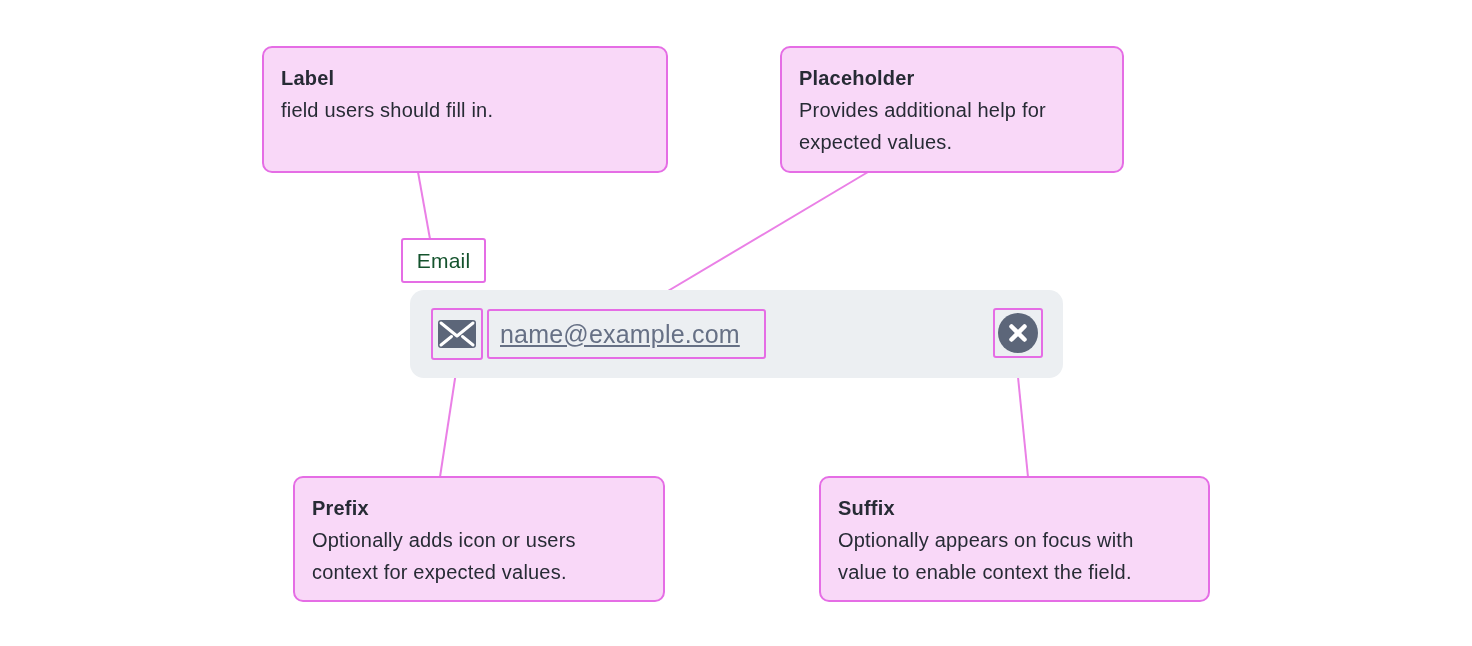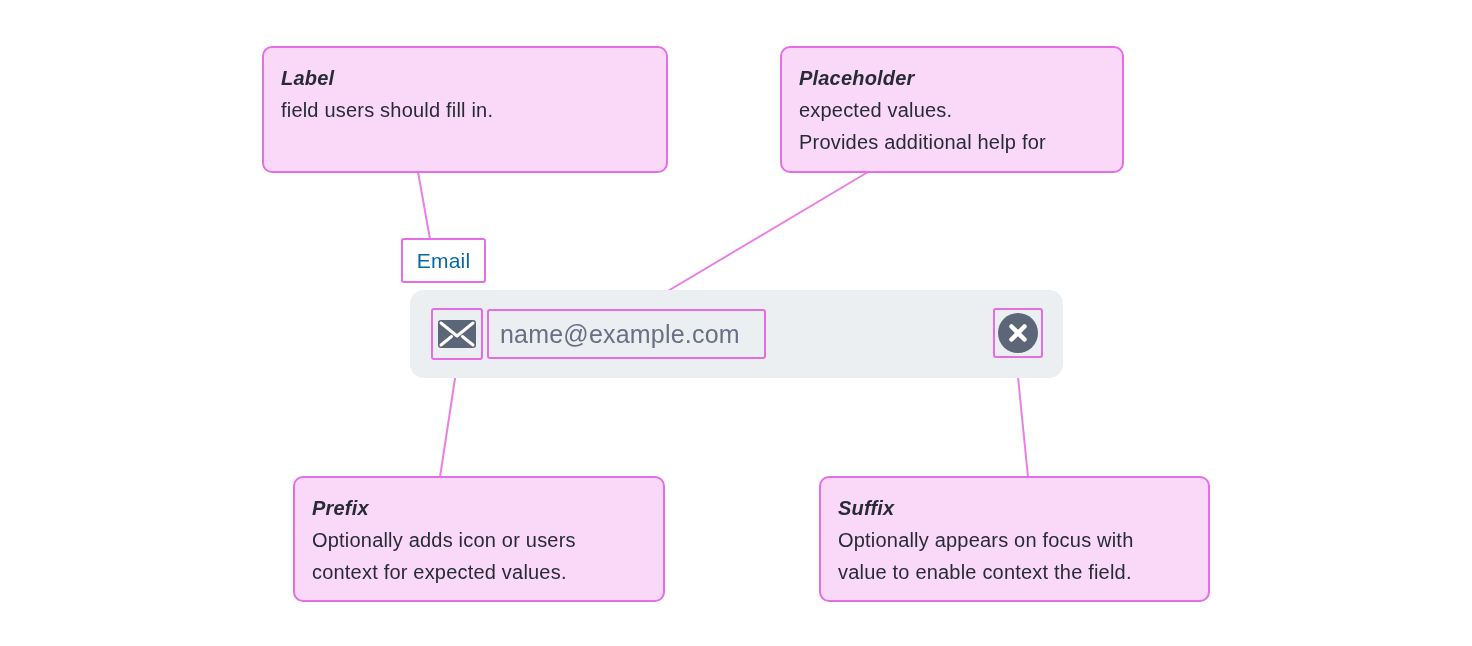--- a/index.html
+++ b/index.html
@@ -32,41 +32,40 @@
     border: 2px solid #e56de5;
     border-radius: 10px;
     padding: 14px 17px;
     color: #272b35;
     font-size: 20px;
     line-height: 32px;
     letter-spacing: 0.2px;
   }
   .callout-title {
     font-weight: 700;
-    font-style: italic;
   }
   .callout-label       { left: 262px; top: 46px;  width: 406px; height: 127px; }
   .callout-placeholder { left: 748px; top: 46px;  width: 344px; height: 127px; margin-left: 32px; }
   .callout-prefix      { left: 293px; top: 476px; width: 372px; height: 126px; }
   .callout-suffix      { left: 819px; top: 476px; width: 391px; height: 126px; }
 
   .email-label-box {
     position: absolute;
     z-index: 2;
     box-sizing: border-box;
     left: 401px; top: 238px;
     width: 85px; height: 45px;
     background: #ffffff;
     border: 2px solid #e56de5;
     border-radius: 3px;
     display: flex;
     align-items: center;
     justify-content: center;
     font-size: 21px;
-    color: #0369a1;
+    color: #14532d;
     letter-spacing: 0.2px;
   }
   .field {
     position: absolute;
     z-index: 2;
     box-sizing: border-box;
     left: 410px; top: 290px;
     width: 653px; height: 88px;
     background: #eceff2;
     border-radius: 14px;
@@ -92,20 +91,21 @@
   .suffix-hl {
     left: 583px; top: 18px;
     width: 50px; height: 50px;
     justify-content: center;
   }
   .placeholder-text {
     font-size: 25px;
     color: #667085;
     letter-spacing: 0.2px;
     white-space: nowrap;
+    text-decoration: underline;
   }
   .clear-button {
     width: 40px; height: 40px;
     border: none;
     padding: 0;
     background: transparent;
     cursor: pointer;
     display: flex;
     align-items: center;
     justify-content: center;
@@ -123,22 +123,22 @@
     <line x1="1016" y1="357" x2="1028" y2="477"></line>
   </svg>
 
   <div class="callout callout-label">
     <div class="callout-title">Label</div>
     <div class="callout-line">field users should fill in.</div>
   </div>
 
   <div class="callout callout-placeholder">
     <div class="callout-title">Placeholder</div>
+    <div class="callout-line">Provides additional help for</div>
     <div class="callout-line">expected values.</div>
-    <div class="callout-line">Provides additional help for</div>
   </div>
 
   <div class="callout callout-prefix">
     <div class="callout-title">Prefix</div>
     <div class="callout-line">Optionally adds icon or users</div>
     <div class="callout-line">context for expected values.</div>
   </div>
 
   <div class="callout callout-suffix">
     <div class="callout-title">Suffix</div>

